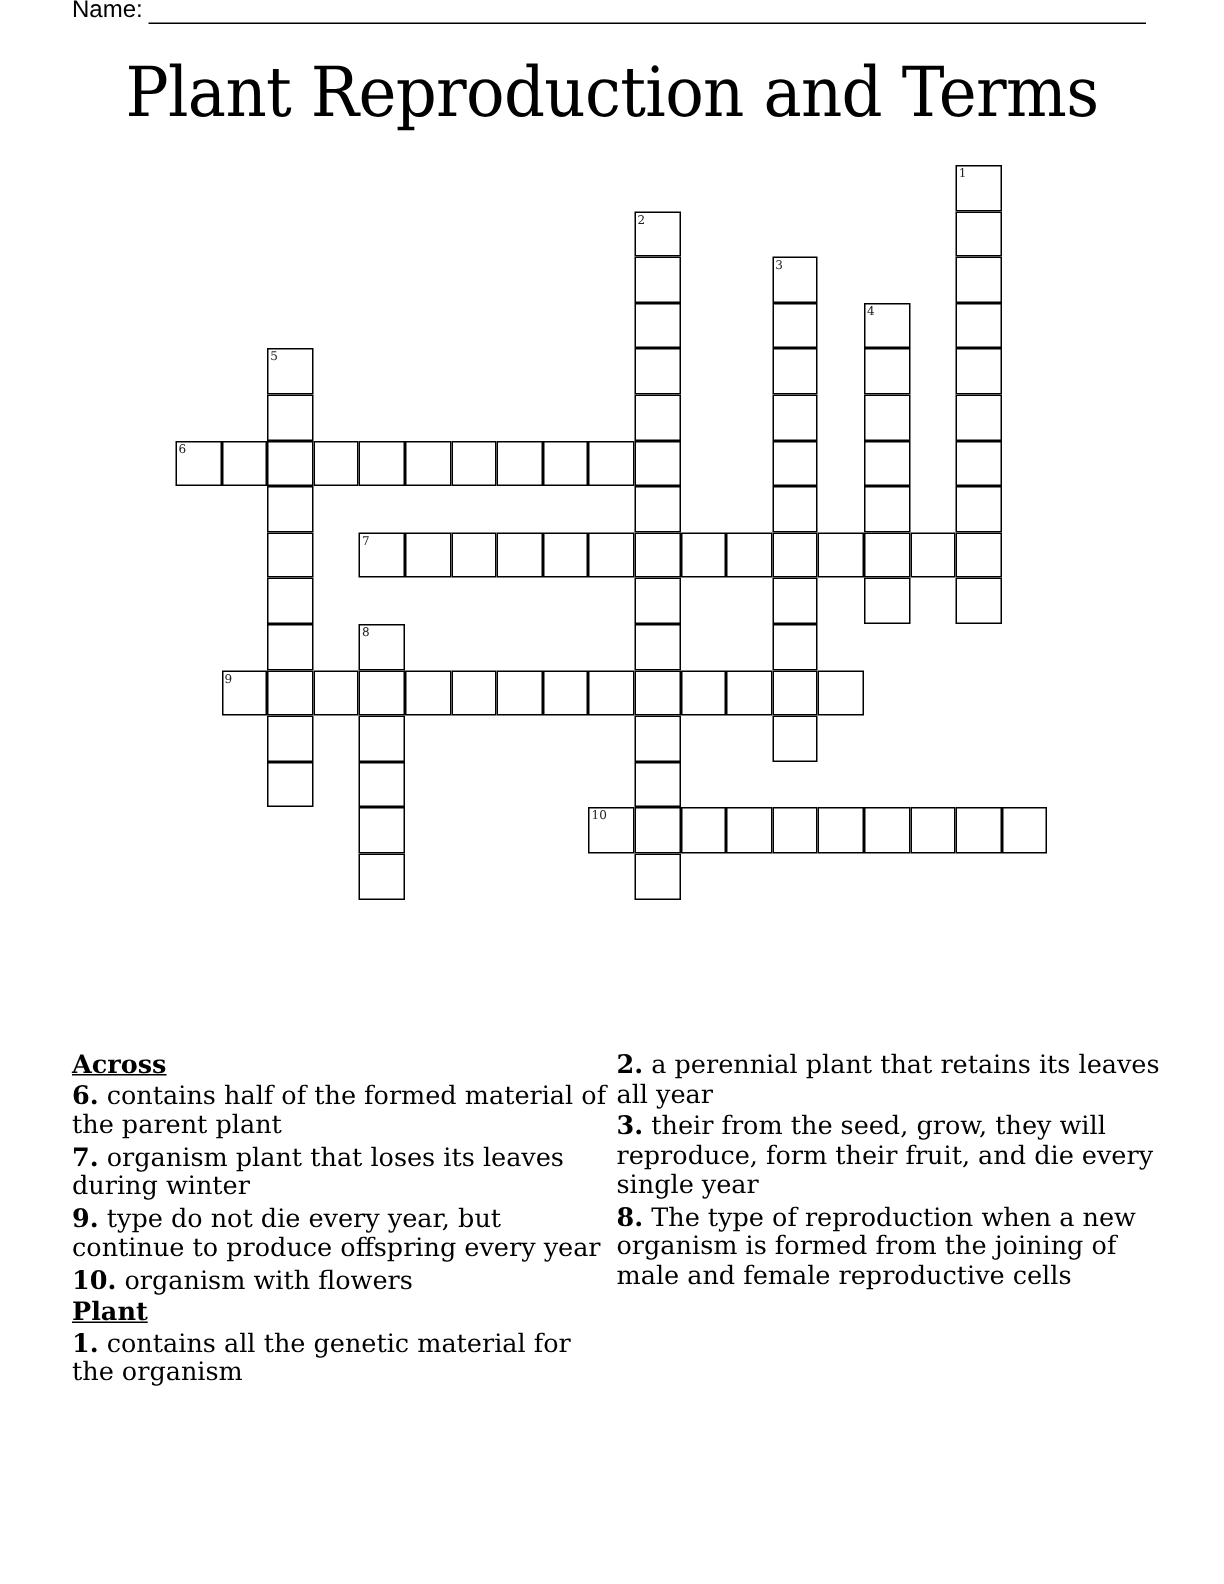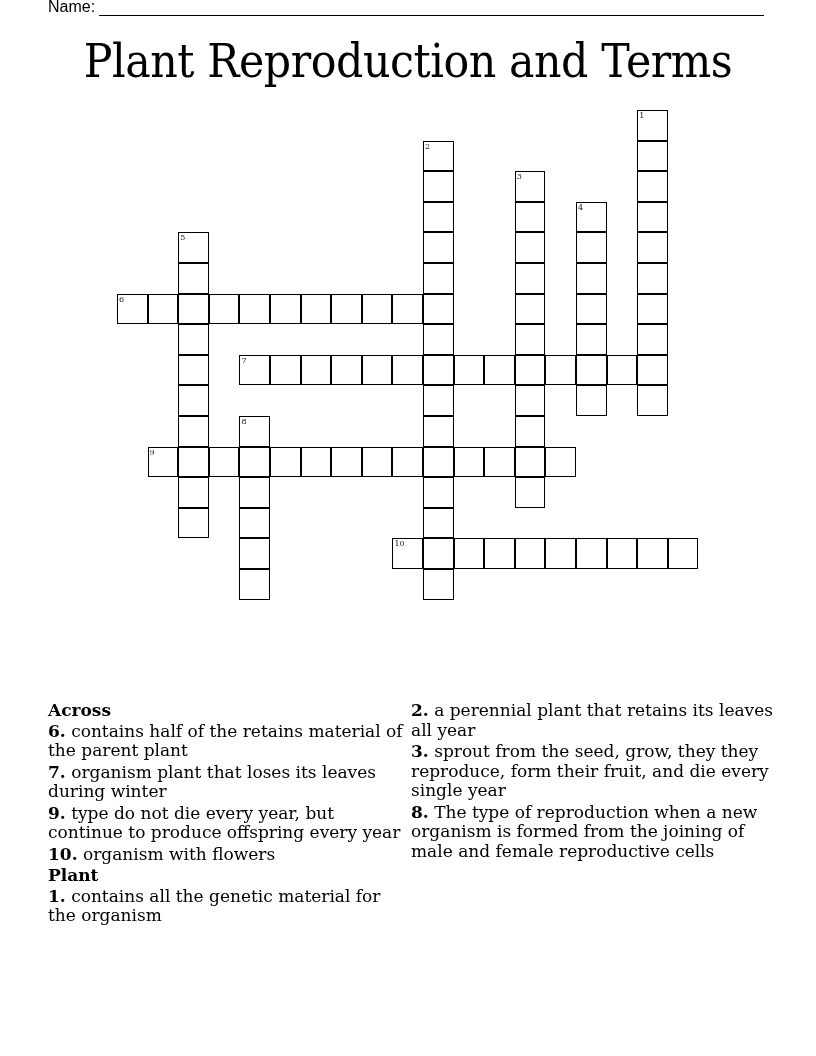--- a/index.html
+++ b/index.html
@@ -23,21 +23,21 @@
   }
   .cell .num {
     position: absolute; left: 1px; top: 0px; font-family: "DejaVu Serif", serif; font-size: 8px; color: #222;
   }
   .clues {
     position: absolute; top: 701px;
     font-family: "DejaVu Serif", serif; font-size: 17px; line-height: 19.5px;
   }
   .clues.left { left: 48px; width: 360px; }
   .clues.right { left: 411px; width: 370px; }
-  .clue-heading { font-weight: bold; display: block; margin-bottom: 1px; }
+  .clue-heading { font-weight: bold; text-decoration: underline; display: block; margin-bottom: 1px; }
   .clue { display: block; margin-bottom: 2px; }
   .clue .n { font-weight: bold; }
 </style>
 </head>
 <body>
 
 <div class="name-line">
   <span>Name:</span><span class="blank"></span>
 </div>
 
@@ -158,25 +158,25 @@
     <div class="cell" style="left: 514.8px; top: 538.4px;"></div>
     <div class="cell" style="left: 545.4px; top: 538.4px;"></div>
     <div class="cell" style="left: 576px; top: 538.4px;"></div>
     <div class="cell" style="left: 606.6px; top: 538.4px;"></div>
     <div class="cell" style="left: 637.2px; top: 538.4px;"></div>
     <div class="cell" style="left: 667.8px; top: 538.4px;"></div>
   </div>
 
 <div class="clues left">
   <span class="clue-heading">Across</span>
-  <span class="clue"><span class="n">6.</span> <span>contains half of the retains material of the parent plant</span></span>
+  <span class="clue"><span class="n">6.</span> <span>contains half of the formed material of the parent plant</span></span>
   <span class="clue"><span class="n">7.</span> <span>organism plant that loses its leaves during winter</span></span>
   <span class="clue"><span class="n">9.</span> <span>type do not die every year, but continue to produce offspring every year</span></span>
   <span class="clue"><span class="n">10.</span> <span>organism with flowers</span></span>
   <span class="clue-heading">Plant</span>
   <span class="clue"><span class="n">1.</span> <span>contains all the genetic material for the organism</span></span>
 </div>
 
 <div class="clues right">
   <span class="clue"><span class="n">2.</span> <span>a perennial plant that retains its leaves all year</span></span>
-  <span class="clue"><span class="n">3.</span> <span>sprout from the seed, grow, they they reproduce, form their fruit, and die every single year</span></span>
+  <span class="clue"><span class="n">3.</span> <span>their from the seed, grow, they will reproduce, form their fruit, and die every single year</span></span>
   <span class="clue"><span class="n">8.</span> <span>The type of reproduction when a new organism is formed from the joining of male and female reproductive cells</span></span>
 </div>
 
 </body></html>

